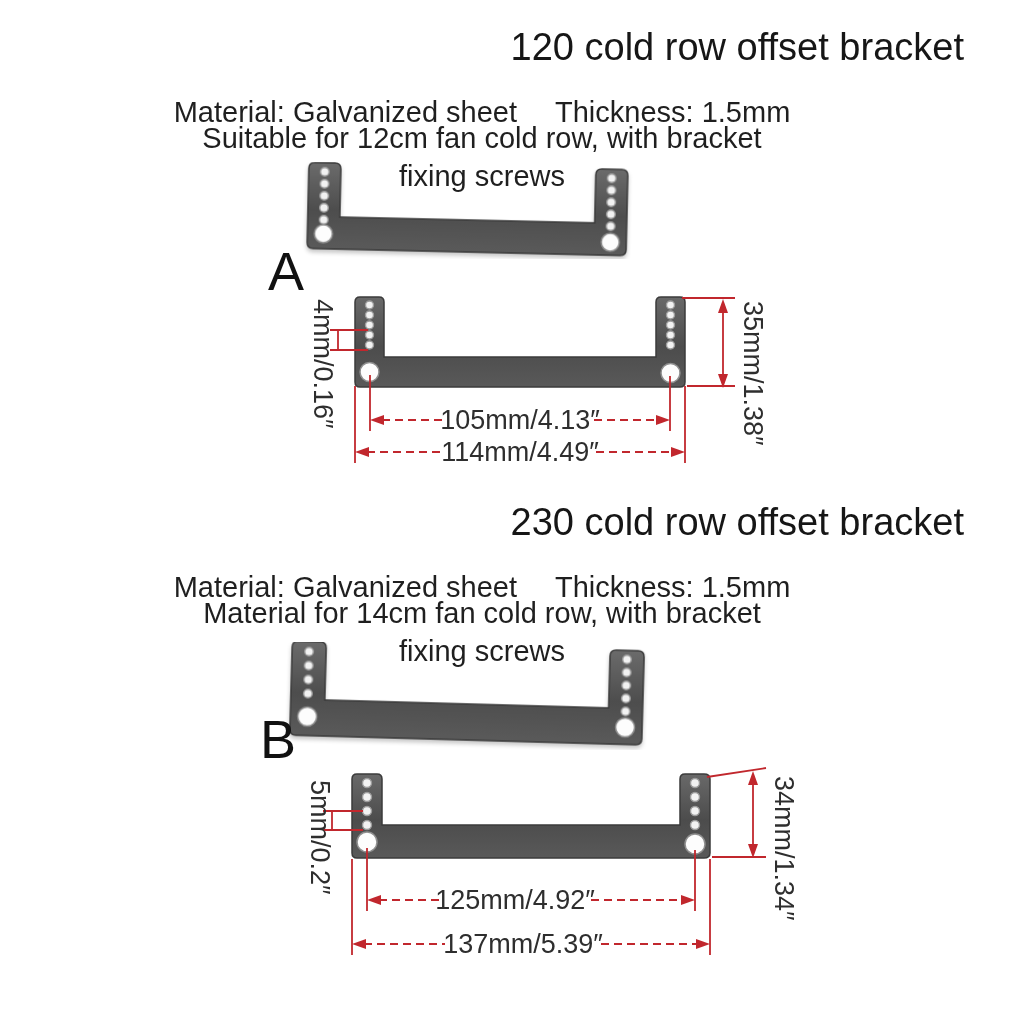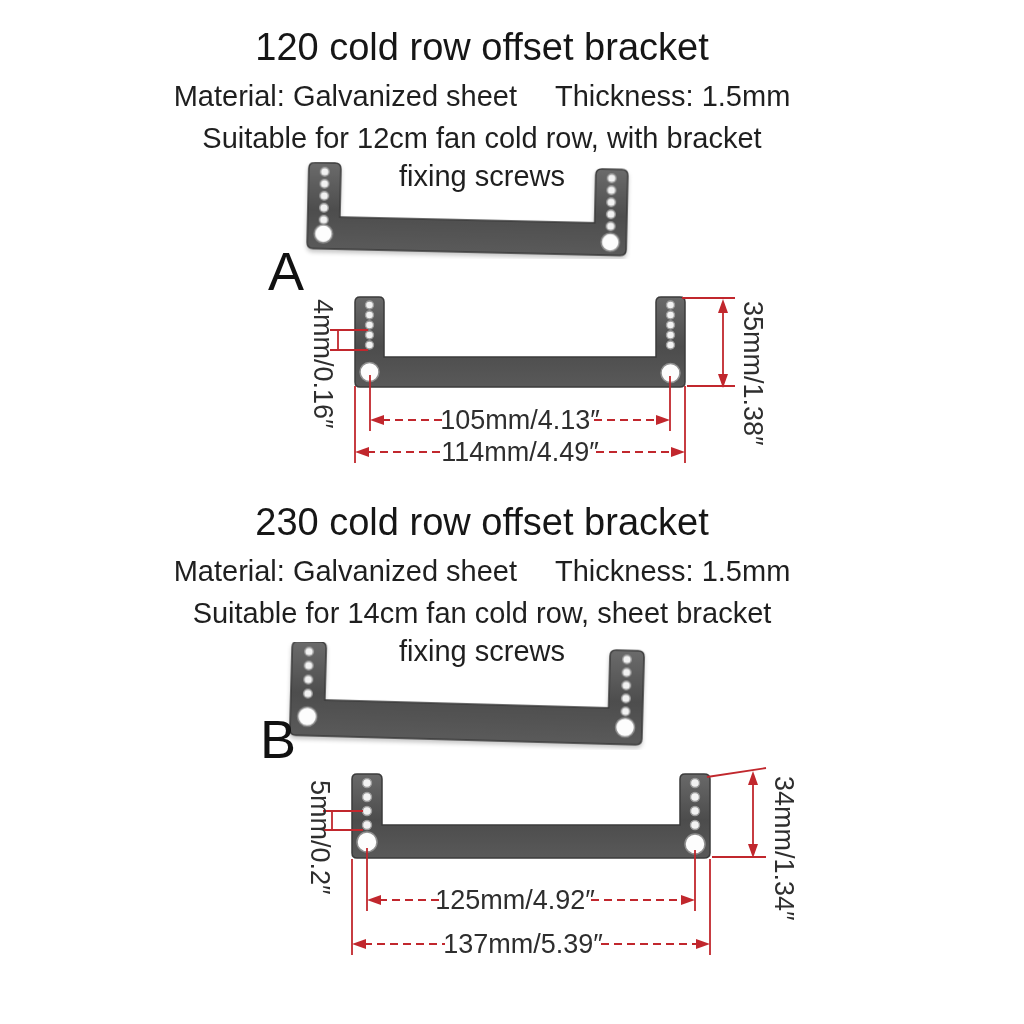--- a/index.html
+++ b/index.html
@@ -2,22 +2,22 @@
 <html><head>
 <meta charset="utf-8">
 <style>
   html,body{margin:0;padding:0;background:#fff;}
   #canvas{
     position:relative;width:1024px;height:1024px;background:#ffffff;overflow:hidden;
     font-family:"Liberation Sans",sans-serif;color:#1f1f1f;
   }
   .abs{position:absolute;}
   .center-line{left:0;width:964px;text-align:center;}
-  .title{font-size:38px;font-weight:400;color:#161616;letter-spacing:0px;}
-  .specline{font-size:29px;color:#1f1f1f;display:flex;justify-content:center;gap:38px;left:0;width:964px;}
+  .title{font-size:38px;font-weight:400;color:#161616;letter-spacing:0px;text-align:right;}
+  .specline{font-size:29px;color:#1f1f1f;display:flex;justify-content:center;gap:38px;left:0;width:964px;margin-top:16px;}
   .bodyline{font-size:29px;color:#1f1f1f;}
   .variant{font-size:54px;color:#111;font-weight:400;}
   svg text{font-family:"Liberation Sans",sans-serif;}
   .dimtext{font-size:27px;fill:#2e2e2e;}
   .photo{filter:drop-shadow(0 3px 2px rgba(0,0,0,0.22));}
 </style>
 </head>
 <body>
 
 <div id="canvas">
@@ -123,21 +123,21 @@
   </div>
 
   <div>
     <div class="abs center-line title" style="top:501px;">230 cold row offset bracket</div>
 
     <div class="abs specline" style="top:555px;">
       <span>Material: Galvanized sheet</span>
       <span>Thickness: 1.5mm</span>
     </div>
 
-    <div class="abs center-line bodyline" style="top:597px;">Suitable for 14cm fan cold row, sheet bracket</div>
+    <div class="abs center-line bodyline" style="top:597px;">Material for 14cm fan cold row, with bracket</div>
     <div class="abs center-line bodyline" style="top:635px;">fixing screws</div>
 
     <svg class="abs" style="left:283px;top:642px;" width="368" height="108" viewBox="0 0 368 108">
       <defs>
         <linearGradient id="gB" x1="0" y1="0" x2="0" y2="1">
           <stop offset="0" stop-color="#6b6b6b"></stop>
             <stop offset="0.55" stop-color="#4d4d4d"></stop>
             <stop offset="1" stop-color="#5a5a5a"></stop>
         </linearGradient>
       </defs>

